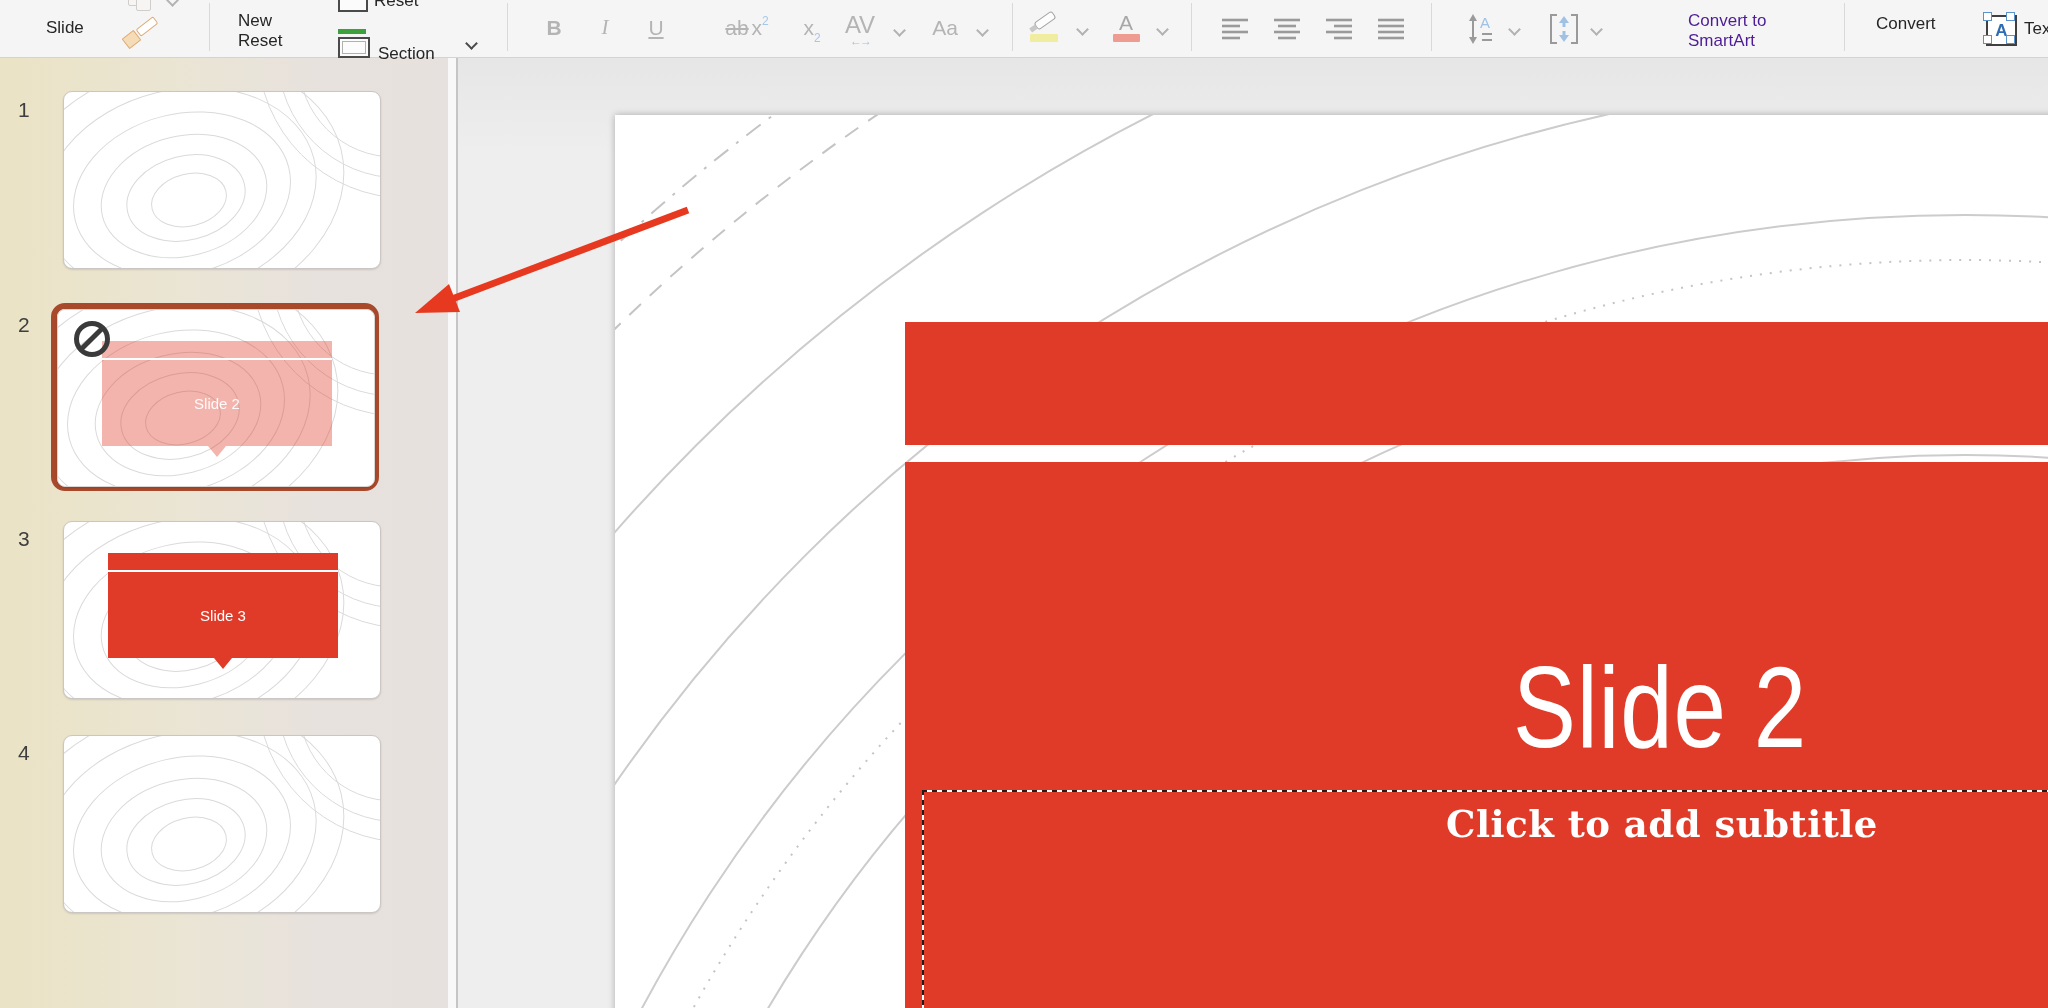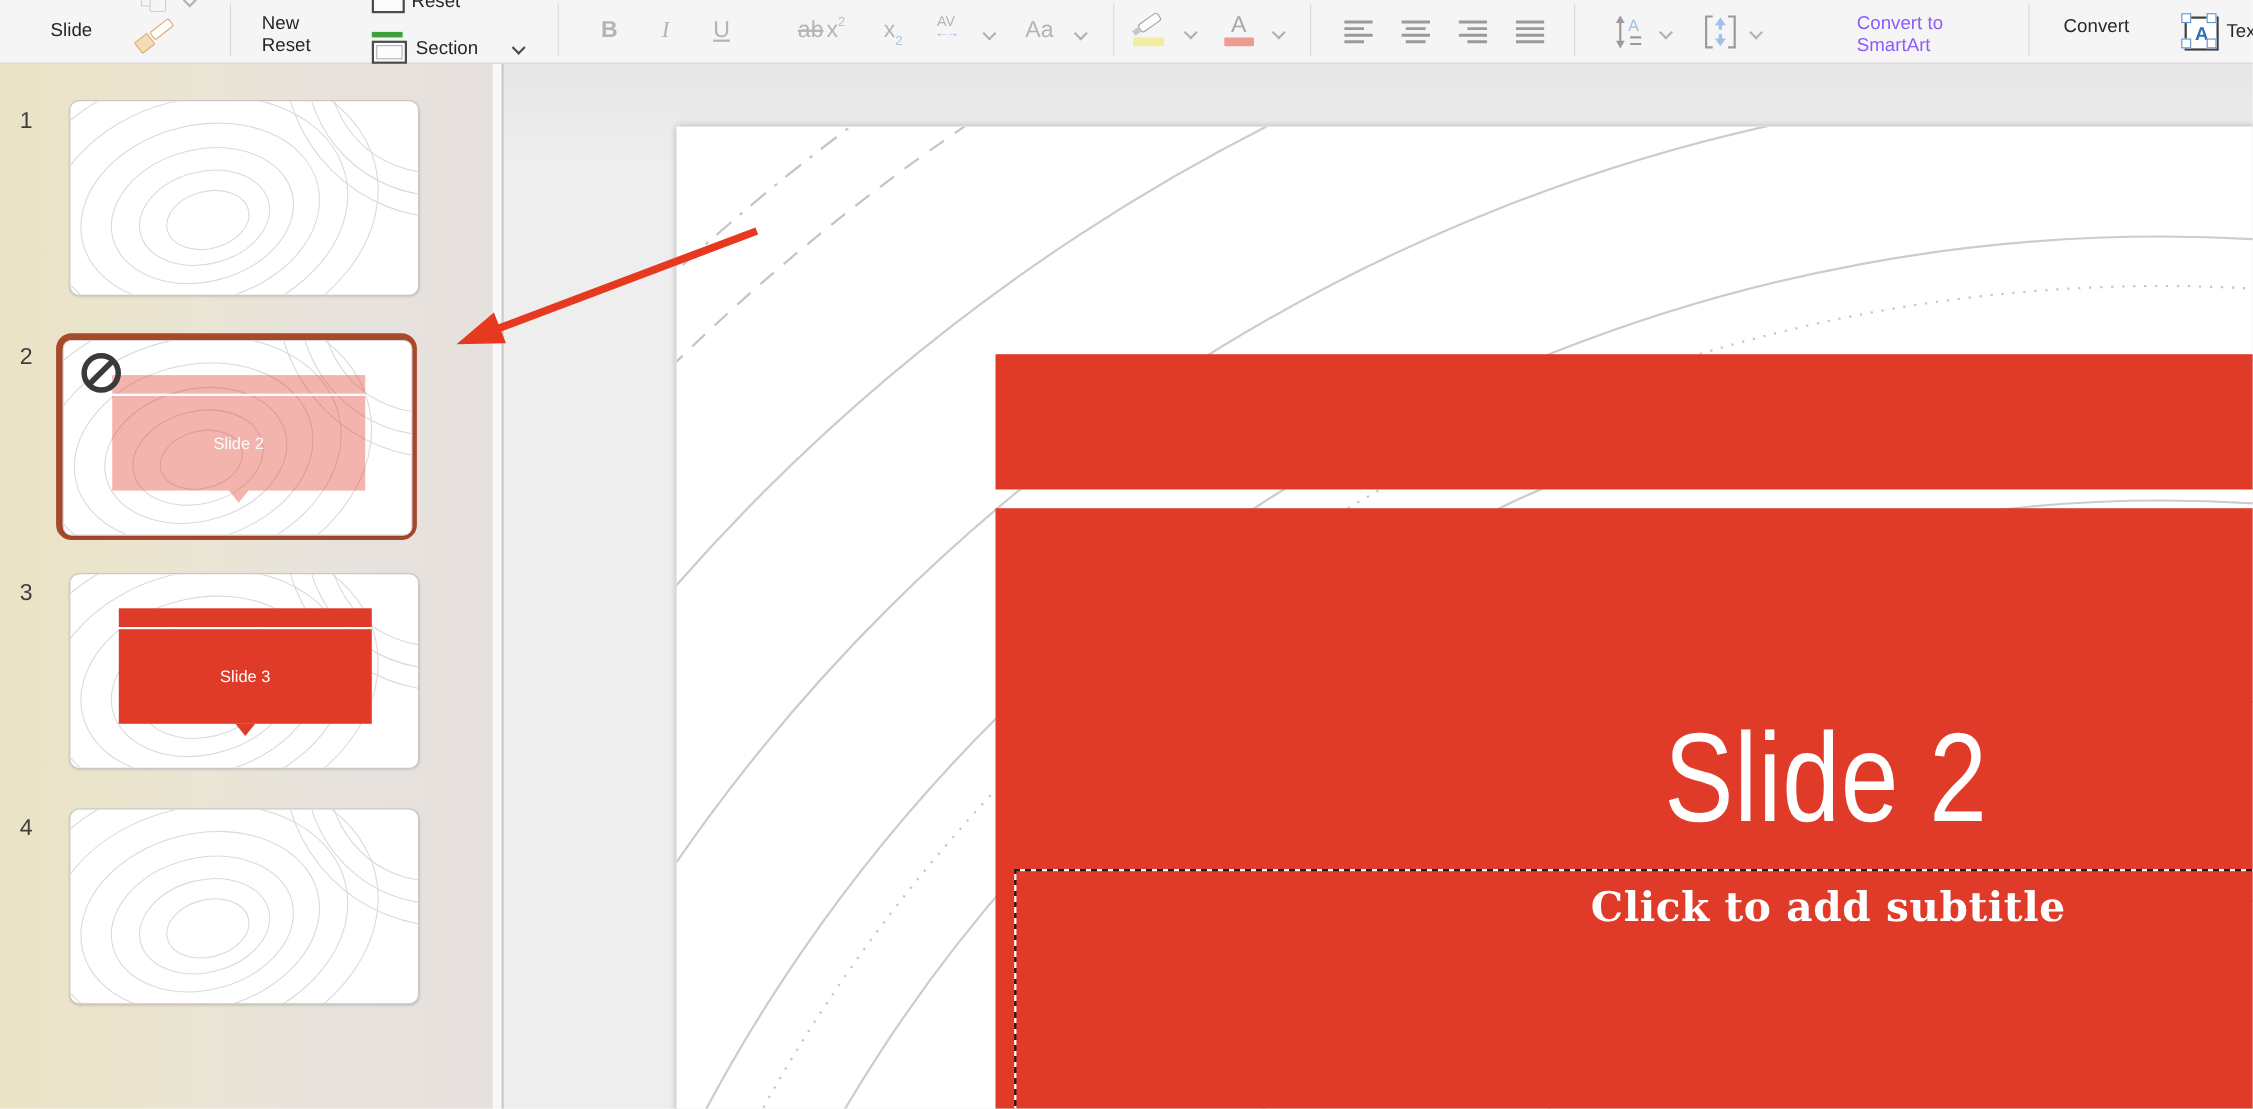--- a/index.html
+++ b/index.html
@@ -1,32 +1,32 @@
 <!DOCTYPE html>
 <html><head>
 <meta charset="utf-8">
 <style>
   html,body{margin:0;padding:0;width:2048px;height:1008px;overflow:hidden;
     font-family:"Liberation Sans",sans-serif;background:#fff;position:relative}
   
   .ribbon{position:absolute;top:0;left:0;width:2048px;height:57px;background:#f6f5f6;
     border-bottom:1px solid #d4d2d3;z-index:5}
   .rlabel{position:absolute;font-size:17px;color:#262626;white-space:nowrap;line-height:1.2}
-  .rlabel.dim{color:#8b5cf6}
+  .rlabel.dim{color:#4c1d95}
   .rlabel.ctr{text-align:left}
   .rdiv{position:absolute;top:3px;width:1px;height:48px;background:#dad8d9}
   .chev{position:absolute;width:7px;height:7px;border-right:2px solid #4a4a4a;
     border-bottom:2px solid #4a4a4a;transform:rotate(45deg)}
   .chev.dim{border-color:#b3b2b3}
   .fmt{position:absolute;font-size:21px;color:#b5b4b5;top:16px;width:36px;text-align:center;line-height:1.1}
   .fmt sup{font-size:12px;color:#a9c7e7;position:relative;top:-2px}
   .fmt sub{font-size:12px;color:#a9c7e7;position:relative;bottom:-2px}
   .avstack{position:absolute;top:13px;width:40px;display:flex;flex-direction:column;
     align-items:center;color:#b5b4b5;line-height:1}
-  .avstack .t{font-size:13px}
+  .avstack .t{font-size:24px}
   .avstack .a{font-size:12px;color:#9fc1e4;margin-top:-2px;letter-spacing:-2px}
   .swatch{position:absolute;height:8px;border-radius:1px}
   
   .po-rect{position:absolute;border:1.5px solid #d0cdca;background:#f6f5f4;border-radius:2px}
   .fp-handle{position:absolute;width:20px;height:7px;border:1.5px solid #dcab76;background:#fff;
     transform:rotate(-38deg);border-radius:2px}
   .fp-head{position:absolute;width:13px;height:11px;background:#f6dcb6;border:1.5px solid #dcab76;
     transform:rotate(-38deg);border-radius:1px}
   .reset-box{position:absolute;left:338px;top:-12px;width:26px;height:20px;border:2px solid #4a4a4a;
     background:#fbfbfb}
@@ -106,21 +106,21 @@
   <div class="rlabel ctr" style="left:238px;top:11px;width:76px">
     <div>New</div>
     <div>Reset</div>
   </div>
   <div class="reset-box"></div>
   <span class="rlabel" style="left:374px;top:-9px">Reset</span>
   <i class="sec-bar"></i>
   <div class="sec-box">
       <i></i>
     </div>
-  <span class="rlabel" style="left:378px;top:34px">Section</span>
+  <span class="rlabel" style="left:378px;top:44px">Section</span>
   <i class="chev" style="left:467px;top:39px"></i>
   <div class="rdiv" style="left:507px"></div>
 
   <span class="fmt" style="left:536px;font-weight:bold">B</span>
   <span class="fmt" style="left:587px;font-style:italic;font-family:'Liberation Serif',serif">I</span>
   <span class="fmt" style="left:638px;text-decoration:underline">U</span>
   <span class="fmt" style="left:716px;text-decoration:line-through;width:42px">ab</span>
   <span class="fmt" style="left:742px"><span>x</span><sup>2</sup></span>
   <span class="fmt" style="left:794px"><span>x</span><sub>2</sub></span>
   <span class="avstack" style="left:840px">

